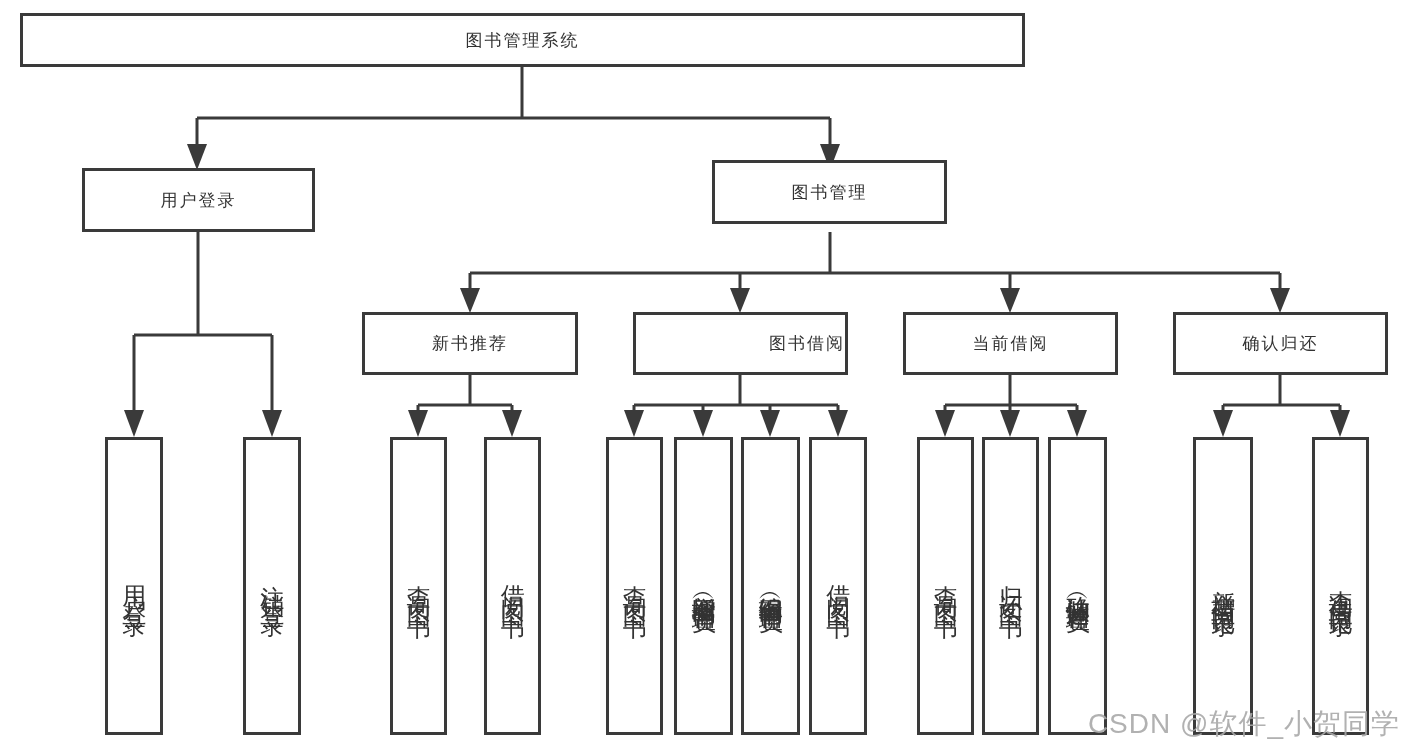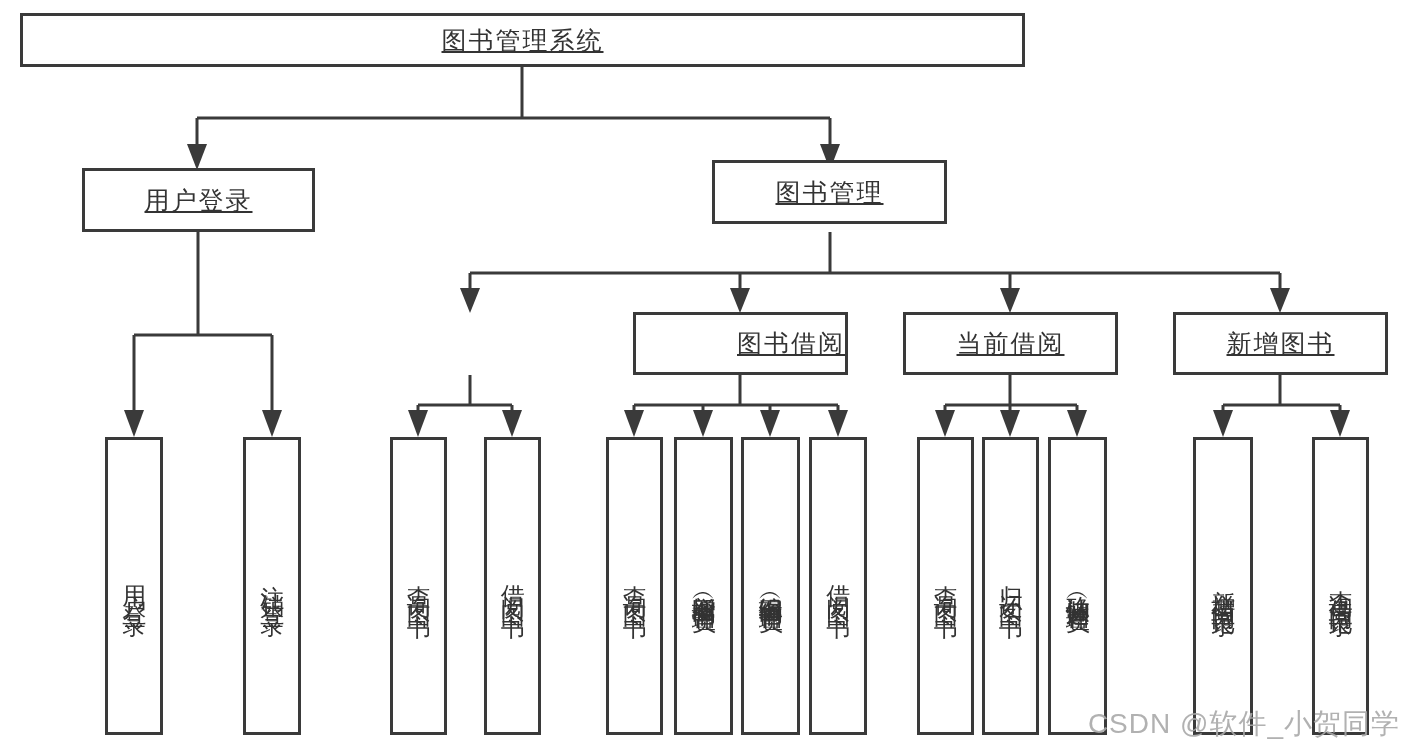--- a/index.html
+++ b/index.html
@@ -26,24 +26,23 @@
     box-sizing: border-box;
     background: #ffffff;
     border: 3px solid #3a3a3a;
     display: flex;
     align-items: center;
     justify-content: center;
     color: #333333;
     z-index: 2;
   }
   .h-node span {
-    font-size: 25px;
+    font-size: 17px;
     letter-spacing: 2px;
     white-space: nowrap;
-    text-decoration: underline;
   }
   .v-node span {
     writing-mode: vertical-rl;
     text-orientation: mixed;
     font-size: 24px;
     line-height: 1.1;
     letter-spacing: 5px;
   }
   .v-node span.sp-wide { letter-spacing: 10px; }
   .v-node span.sp-tight { letter-spacing: 2px; }
@@ -111,28 +110,31 @@
     <span>图书管理系统</span>
   </div>
 
   <div class="node h-node" style="left:82px; top:168px; width:233px; height:64px;">
     <span>用户登录</span>
   </div>
   <div class="node h-node" style="left:712px; top:160px; width:235px; height:64px;">
     <span>图书管理</span>
   </div>
 
+  <div class="node h-node" style="left:362px; top:312px; width:216px; height:63px;">
+    <span>新书推荐</span>
+  </div>
   <div class="node h-node" style="left:633px; top:312px; width:215px; height:63px;justify-content:flex-end;">
     <span>图书借阅</span>
   </div>
   <div class="node h-node" style="left:903px; top:312px; width:215px; height:63px;">
     <span>当前借阅</span>
   </div>
   <div class="node h-node" style="left:1173px; top:312px; width:215px; height:63px;">
-    <span>新增图书</span>
+    <span>确认归还</span>
   </div>
 
   <div class="node v-node" style="left:105px; top:437px; width:58px; height:298px;">
     <span class="sp-wide">用户登录</span>
   </div>
   <div class="node v-node" style="left:243px; top:437px; width:58px; height:298px;">
     <span class="sp-wide">注销登录</span>
   </div>
 
   <div class="node v-node" style="left:390px; top:437px; width:57px; height:298px;">

